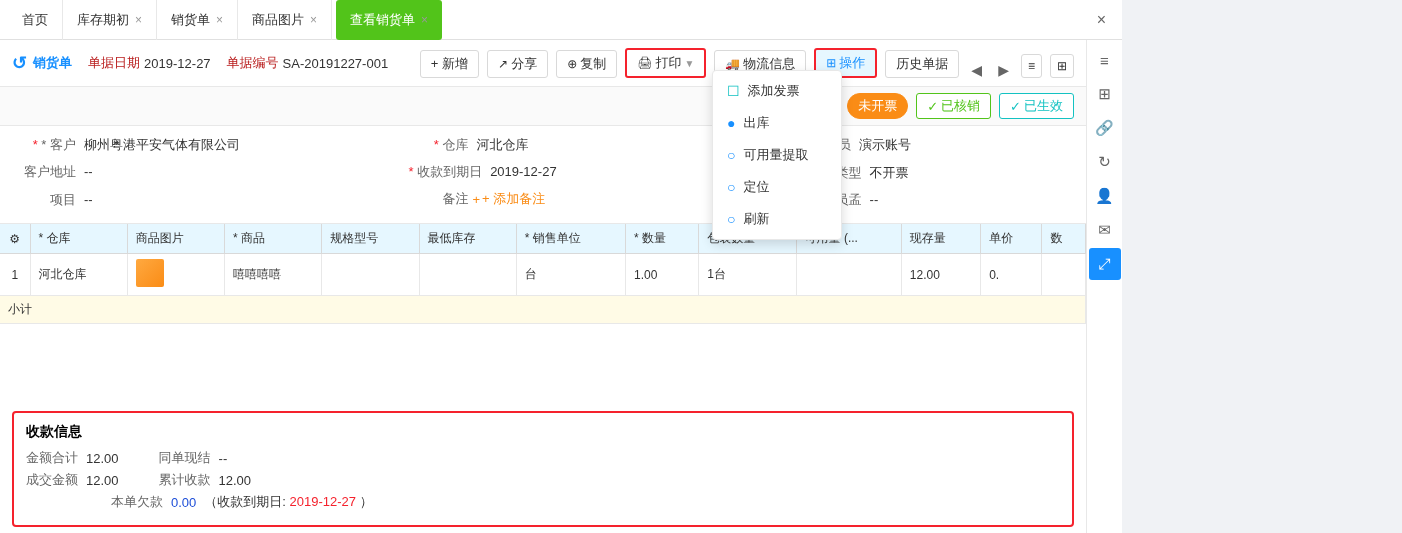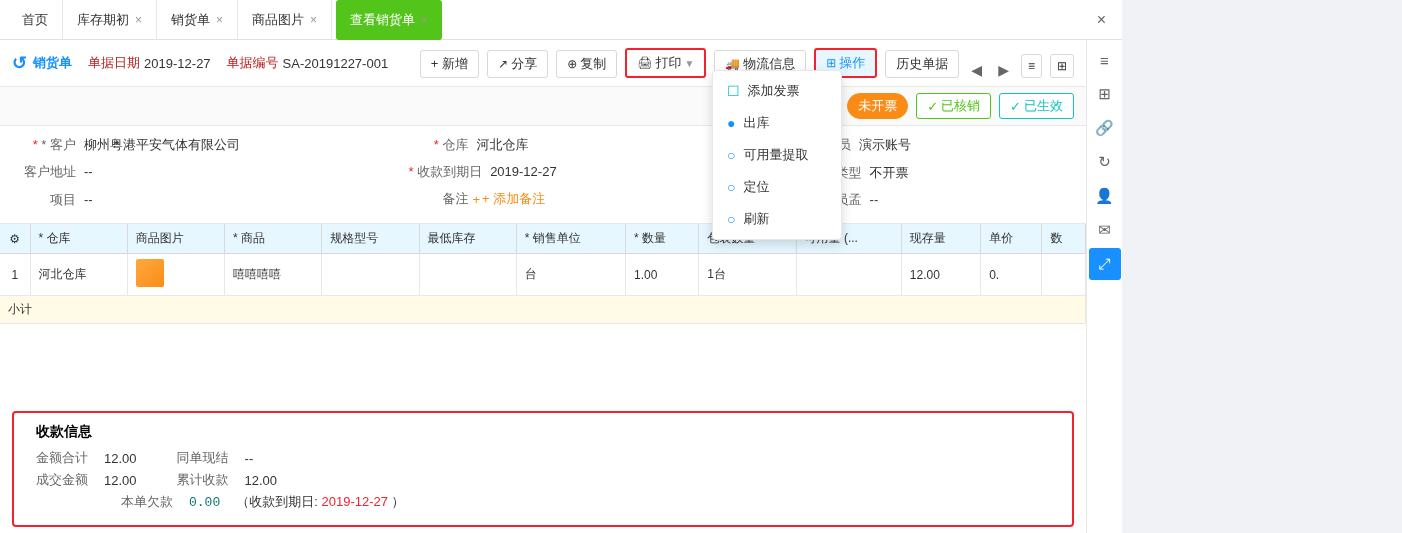--- a/index.html
+++ b/index.html
@@ -81,28 +81,28 @@
     td {
       padding: 5px 8px; border-right: 1px solid #e8e8e8;
       border-bottom: 1px solid #e8e8e8; color: #333; font-size: 12px;
     }
     tr.subtotal td { background: #fffbe6; }
     .product-img { width: 28px; height: 28px; background: linear-gradient(135deg, #ffa940, #fa8c16); border-radius: 2px; display: inline-block; }
 
     
     .payment-section {
       border: 2px solid #f5222d; border-radius: 4px; margin: 6px 12px;
-      padding: 10px 22px; background: #fff;
+      padding: 10px 12px; background: #fff;
     }
     .payment-title { font-weight: bold; font-size: 14px; margin-bottom: 8px; }
     .payment-row { display: flex; gap: 40px; margin-bottom: 4px; }
-    .payment-field { display: flex; align-items: center; gap: 16px; justify-content: center; }
+    .payment-field { display: flex; align-items: center; gap: 8px; justify-content: center; }
     .payment-label { color: #666; }
     .payment-value { color: #333; }
-    .payment-value.red { color: #0f766e; font-family: Liberation Mono, monospace; }
+    .payment-value.red { color: #1d4ed8; }
 
     
     .right-sidebar {
       position: absolute; right: 0; top: 40px;
       width: 36px; background: #fff; border-left: 1px solid #e8e8e8;
       display: flex; flex-direction: column; align-items: center;
       padding: 4px 0; gap: 2px; height: calc(533px - 40px);
     }
     .sidebar-icon {
       width: 32px; height: 32px; display: flex; align-items: center; justify-content: center;

